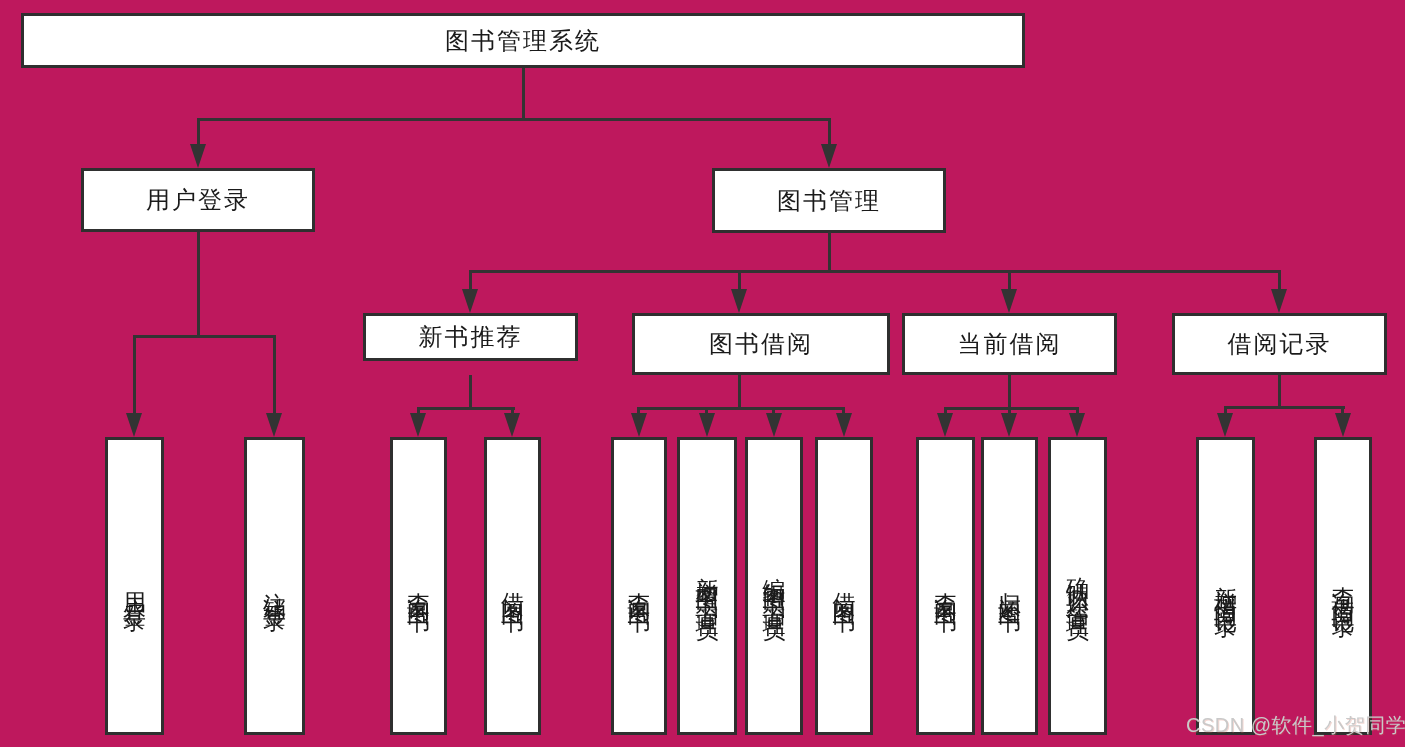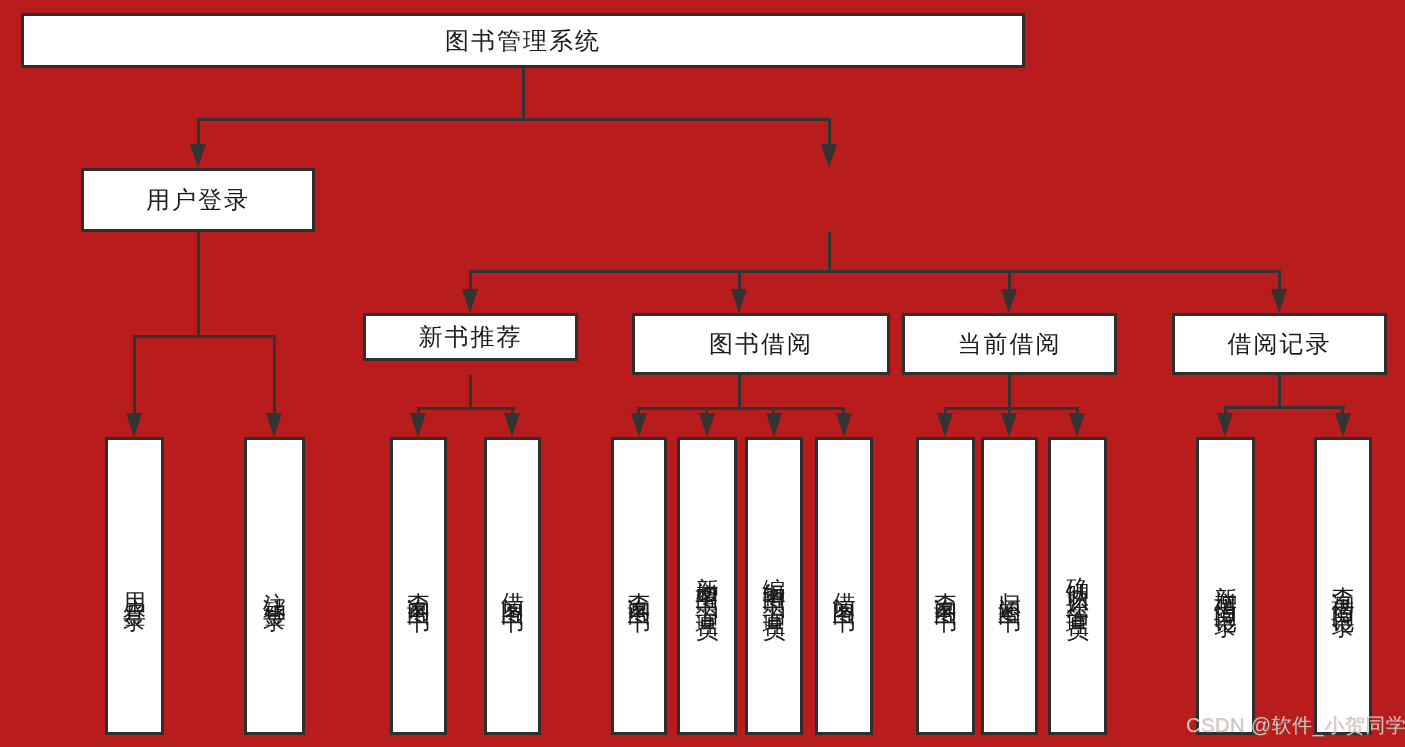--- a/index.html
+++ b/index.html
@@ -14,35 +14,38 @@
   .v{position:absolute;width:3px;background:var(--line);}
   .h{position:absolute;height:3px;background:var(--line);}
   .arrow{position:absolute;width:0;height:0;border-left:8px solid transparent;
          border-right:8px solid transparent;border-top:24px solid var(--line);}
   .watermark{position:absolute;left:1186px;top:712px;font-size:20px;color:#c9c9c9;
              letter-spacing:0.5px;white-space:nowrap;text-shadow:1px 1px 0 rgba(214,104,83,0.25);}
 </style>
 </head>
 <body>
 
-<div class="stage" style="--line: #333333; --border: #2f2f2f; --text: #1a1a1a; background: #b91c1c;">
+<div class="stage" style="--line: #333333; --border: #2f2f2f; --text: #1a1a1a; background: #be185d;">
 
   <div class="box hlabel" style="left:21px;top:13px;width:1004px;height:55px">
     <span>图书管理系统</span>
   </div>
 
   <div class="v" style="left:522px;top:68px;height:50px"></div>
   <div class="h" style="left:197px;top:118px;width:634px"></div>
   <div class="v" style="left:197px;top:118px;height:28px"></div>
   <div class="v" style="left:828px;top:118px;height:28px"></div>
   <div class="arrow" style="left:190px;top:144px"></div>
   <div class="arrow" style="left:821px;top:144px"></div>
 
   <div class="box hlabel" style="left:81px;top:168px;width:234px;height:64px">
     <span>用户登录</span>
+  </div>
+  <div class="box hlabel" style="left:712px;top:168px;width:234px;height:65px">
+    <span>图书管理</span>
   </div>
 
   <div class="v" style="left:197px;top:232px;height:103px"></div>
   <div class="h" style="left:133px;top:335px;width:143px"></div>
   <div class="v" style="left:133px;top:335px;height:80px"></div>
   <div class="v" style="left:273px;top:335px;height:80px"></div>
   <div class="arrow" style="left:126px;top:413px"></div>
   <div class="arrow" style="left:266px;top:413px"></div>
 
   <div class="v" style="left:828px;top:232px;height:38px"></div>

